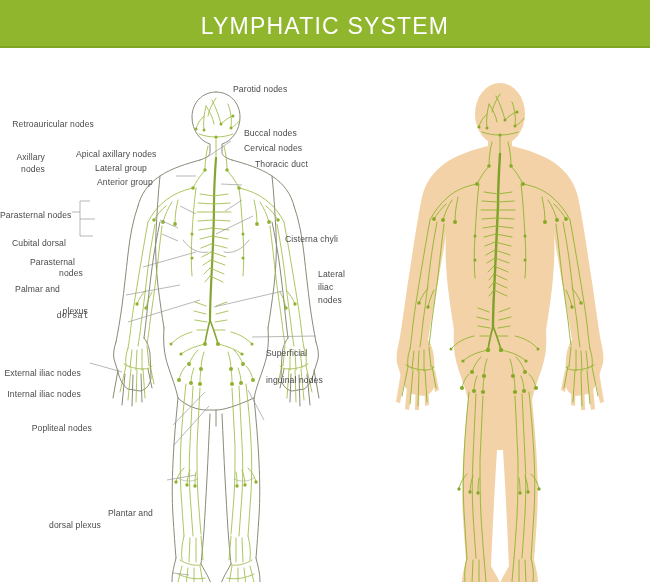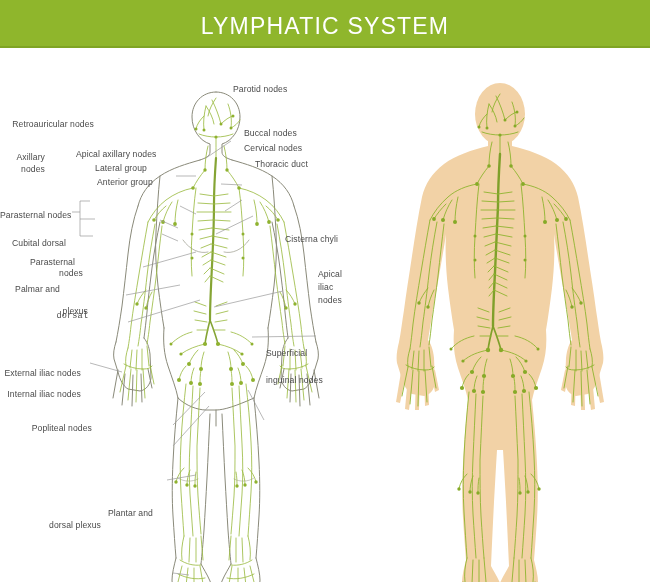--- a/index.html
+++ b/index.html
@@ -488,21 +488,21 @@
         <div class="label r" style="top: 110px; left: 0px; width: 45px;">nodes</div>
         <div class="label" style="top: 95px; left: 76px;">Apical axillary nodes</div>
         <div class="label" style="top: 105px; left: 255px;">Thoracic duct</div>
         <div class="label" style="top: 109px; left: 95px;">Lateral group</div>
         <div class="label" style="top: 123px; left: 97px;">Anterior group</div>
         <div class="label r" style="top: 156px; left: 0px; width: 42px;">Parasternal nodes</div>
         <div class="label r" style="top: 184px; left: 0px; width: 66px;">Cubital dorsal</div>
         <div class="label" style="top: 180px; left: 285px;">Cisterna chyli</div>
         <div class="label r" style="top: 203px; left: 0px; width: 75px;">Parasternal</div>
         <div class="label r" style="top: 214px; left: 0px; width: 83px;">nodes</div>
-        <div class="label" style="top: 215px; left: 318px;">Apical</div>
+        <div class="label" style="top: 215px; left: 318px;">Lateral</div>
         <div class="label" style="top: 228px; left: 318px;">iliac</div>
         <div class="label r" style="top: 230px; left: 0px; width: 60px;">Palmar and</div>
         <div class="label" style="top: 241px; left: 318px;">nodes</div>
         <div class="label r" style="top: 257px; left: 0px; width: 88px; font-family: Liberation Mono, monospace;">dorsal</div>
         <div class="label r" style="top: 252px; left: 0px; width: 88px;">plexus</div>
         <div class="label r" style="top: 314px; left: 0px; width: 81px;">External iliac nodes</div>
         <div class="label" style="top: 294px; left: 266px;">Superficial</div>
         <div class="label r" style="top: 335px; left: 0px; width: 81px;">Internal iliac nodes</div>
         <div class="label" style="top: 321px; left: 266px;">inguinal nodes</div>
         <div class="label r" style="top: 369px; left: 0px; width: 92px;">Popliteal nodes</div>

